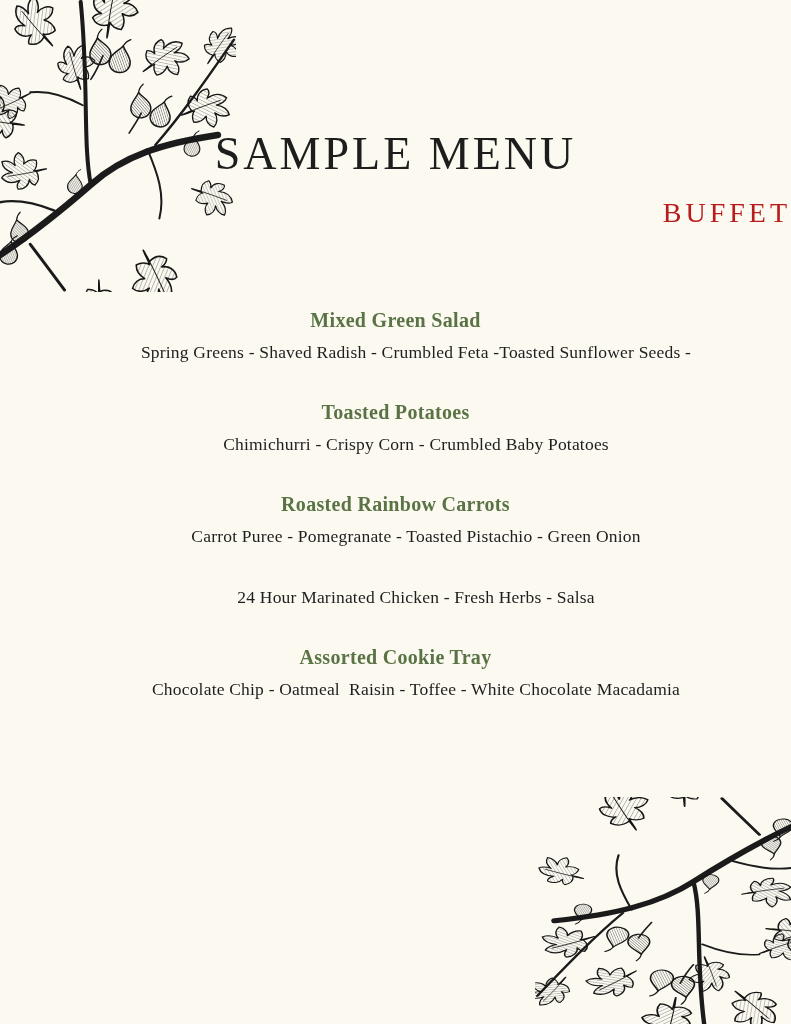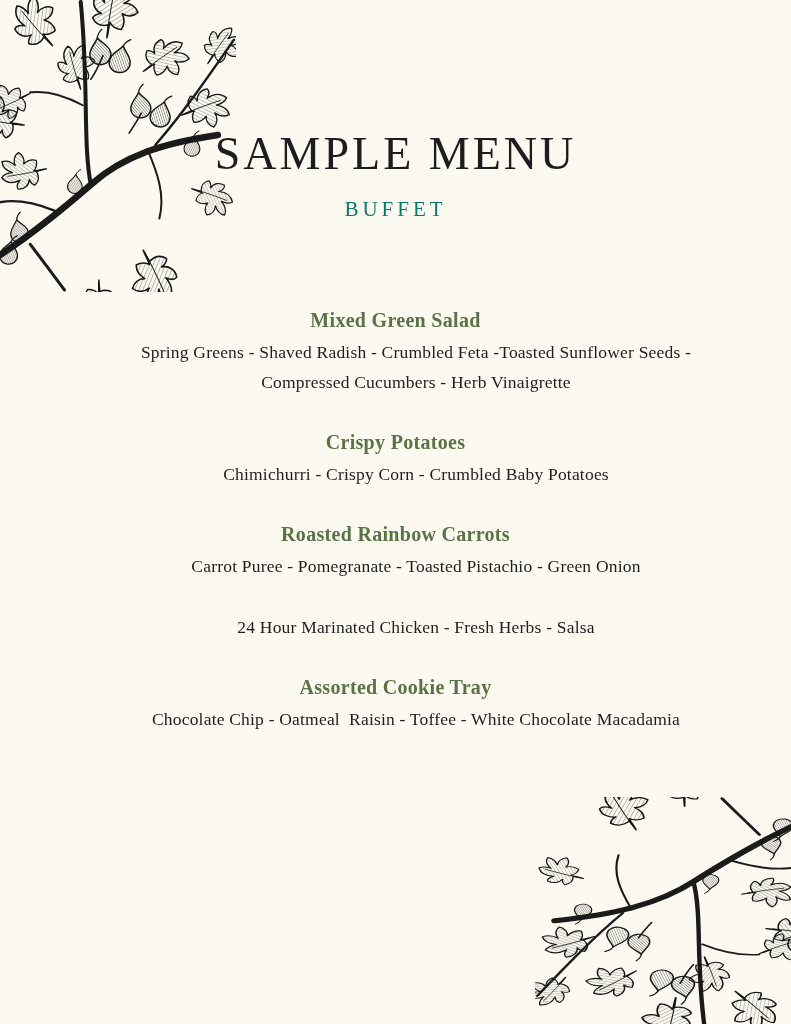--- a/index.html
+++ b/index.html
@@ -39,25 +39,25 @@
     top:127px; left:0; right:0;
     text-align:center;
     font-size:46px;
     font-weight:400;
     letter-spacing:3px;
     color:#1d1d1d;
   }
   .subtitle{
     position:absolute;
     top:197px; left:0; right:0;
-    text-align:center;
-    font-size:21px;
+    text-align:right;
+    font-size:28px;
     font-weight:400;
     letter-spacing:4px;
-    color:#0f766e;
+    color:#b91c1c;
   }
   .menu{
     position:absolute;
     top:306px; left:0; right:0;
     text-align:center;
   }
   .menu-section{
     margin-bottom:31px;
   }
   .section-name{
@@ -152,25 +152,24 @@
 
   <h1 class="title">SAMPLE MENU</h1>
   <h2 class="subtitle">BUFFET</h2>
 
   <div class="menu">
   <section class="menu-section">
     <h3 class="section-name">Mixed Green Salad</h3>
 
   <div class="section-line">Spring Greens - Shaved Radish - Crumbled Feta -Toasted Sunflower Seeds -</div>
 
-  <div class="section-line">Compressed Cucumbers - Herb Vinaigrette</div>
 </section>
 
   <section class="menu-section">
-    <h3 class="section-name">Crispy Potatoes</h3>
+    <h3 class="section-name">Toasted Potatoes</h3>
 
   <div class="section-line">Chimichurri - Crispy Corn - Crumbled Baby Potatoes</div>
 </section>
 
   <section class="menu-section">
     <h3 class="section-name">Roasted Rainbow Carrots</h3>
 
   <div class="section-line">Carrot Puree - Pomegranate - Toasted Pistachio - Green Onion</div>
 </section>
 

